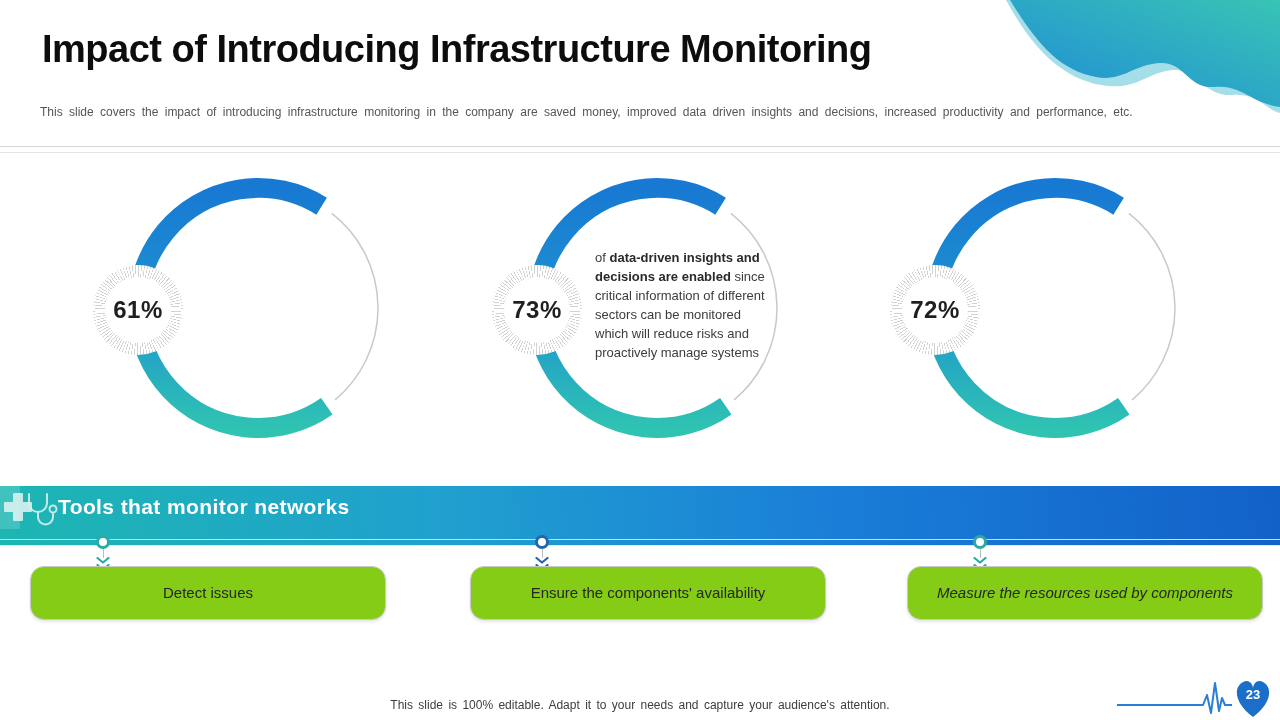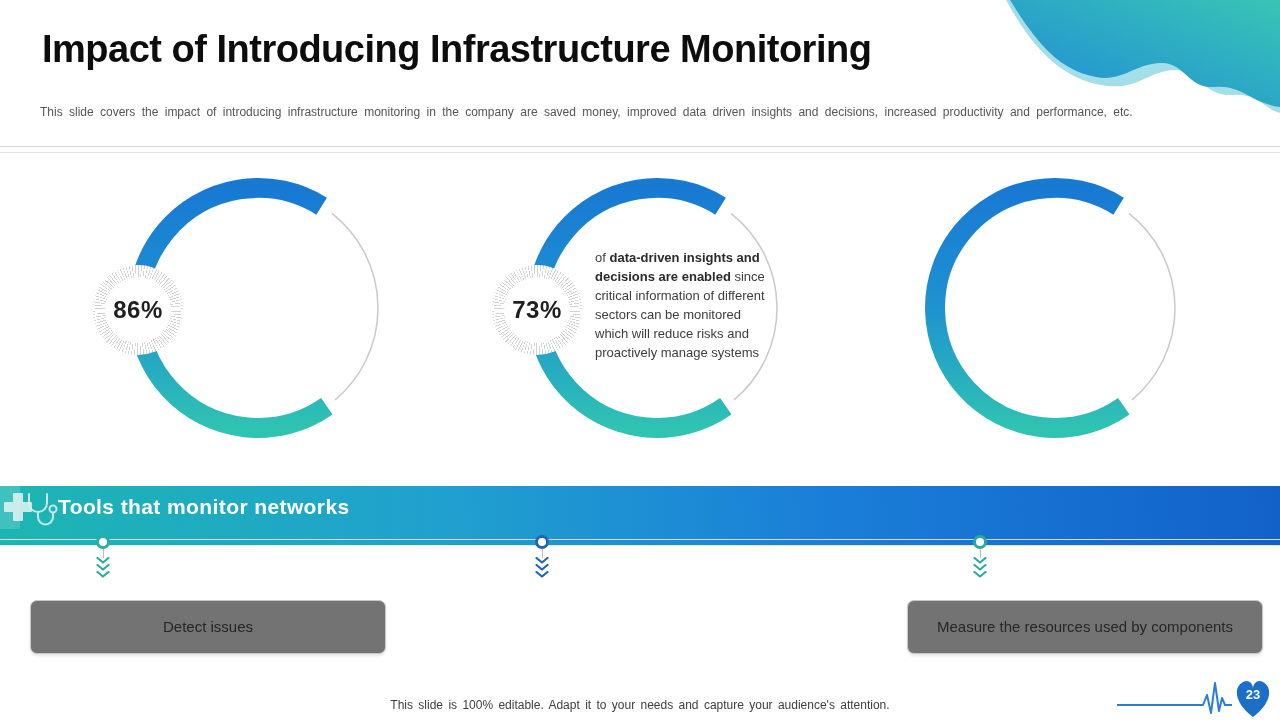--- a/index.html
+++ b/index.html
@@ -62,27 +62,27 @@
   .connector.c1{left:103px;color:#28aca5;}
   .connector.c2{left:542px;color:#2565b0;}
   .connector.c3{left:980px;color:#2bab9e;}
   .c-ring{
     width:8px;height:8px;border-radius:50%;background:#ffffff;border:3px solid currentColor;
   }
   .c-stem{width:1px;height:9px;background:#bdbdbd;}
   .chev{display:block;margin-top:-1px;}
   
   .tool-box{
-    position:absolute;top:600px;width:356px;height:54px;box-sizing:border-box;
-    background:#737373;border:1px solid #c9c9c9;border-radius:7px;
+    position:absolute;top:566px;width:356px;height:54px;box-sizing:border-box;
+    background:#84cc16;border:1px solid #c9c9c9;border-radius:14px;
     box-shadow:0 2px 3px rgba(0,0,0,0.10);
     display:flex;align-items:center;justify-content:center;text-align:center;
     font-size:15px;color:#262626;padding:0 28px;line-height:1.6;
   }
-  .tool-box.b1{left:30px;} .tool-box.b2{left:470px;} .tool-box.b3{left:907px;}
+  .tool-box.b1{left:30px;} .tool-box.b2{left:470px;} .tool-box.b3{left:907px;font-style:italic;}
   
   .footer-note{
     position:absolute;left:0;top:698px;width:1280px;text-align:center;
     font-size:12px;color:#3d3d3d;word-spacing:2px;
   }
   .pulse{position:absolute;left:1105px;top:672px;}
   .pulse-num{font-family:"Liberation Sans",sans-serif;font-size:13px;font-weight:700;fill:#ffffff;}
 </style>
 </head>
 <body>
@@ -111,40 +111,43 @@
   </svg>
   <div class="hdr-line-1"></div>
   <div class="hdr-line-2"></div>
 
   <div class="stat s1">
     <svg class="ring" width="270" height="270" viewBox="0 0 270 270">
       <path class="ring-gray" d="M208.9,40.4 A120,120 0 0 1 212.1,226.9"></path>
       <path class="ring-main" d="M198.6,33.2 A120,120 0 1 0 203.8,233.3"></path>
     </svg>
     <div class="badge">
-      <div class="badge-inner">86%</div>
+      <div class="badge-inner">61%</div>
     </div>
   </div>
 
   <div class="stat s2">
     <svg class="ring" width="270" height="270" viewBox="0 0 270 270">
       <path class="ring-gray" d="M208.9,40.4 A120,120 0 0 1 212.1,226.9"></path>
       <path class="ring-main" d="M198.6,33.2 A120,120 0 1 0 203.8,233.3"></path>
     </svg>
     <div class="badge">
       <div class="badge-inner">73%</div>
     </div>
     <div class="stat-text"><span>of </span><b>data-driven insights and decisions are enabled</b><span> since critical information of different sectors can be monitored which will reduce risks and proactively manage systems</span></div>
   </div>
 
   <div class="stat s3">
     <svg class="ring" width="270" height="270" viewBox="0 0 270 270">
       <path class="ring-gray" d="M208.9,40.4 A120,120 0 0 1 212.1,226.9"></path>
       <path class="ring-main" d="M198.6,33.2 A120,120 0 1 0 203.8,233.3"></path>
     </svg>
+    <div class="badge">
+      <div class="badge-inner">72%</div>
+    </div>
   </div>
 
   <div class="banner">
     <div class="banner-left-glow"></div>
     <svg class="banner-icon-plus" width="30" height="32" viewBox="0 0 30 32">
       <path d="M11,3 h8 v9 h9 v8 h-9 v9 h-8 v-9 h-9 v-8 h9 z" fill="#e3f4f3" opacity="0.85" stroke="#e3f4f3" stroke-width="2" stroke-linejoin="round"></path>
     </svg>
     <svg class="banner-icon-steth" width="36" height="34" viewBox="0 0 36 34">
       <g fill="none" stroke="#d8efee" stroke-width="2" stroke-linecap="round" opacity="0.9">
         <path d="M5,2 V11 A9,9 0 0 0 23,11 V2"></path>
@@ -192,20 +195,21 @@
       </svg>
     <svg class="chev" width="14" height="8" viewBox="0 0 14 8">
         <path d="M1.5,1 L7,5.5 L12.5,1" fill="none" stroke="currentColor" stroke-width="2.2" stroke-linecap="round" stroke-linejoin="round"></path>
       </svg>
     <svg class="chev" width="14" height="8" viewBox="0 0 14 8">
         <path d="M1.5,1 L7,5.5 L12.5,1" fill="none" stroke="currentColor" stroke-width="2.2" stroke-linecap="round" stroke-linejoin="round"></path>
       </svg>
   </div>
 
   <div class="tool-box b1">Detect issues</div>
+  <div class="tool-box b2">Ensure the components' availability</div>
   <div class="tool-box b3">Measure the resources used by components</div>
 
   <div class="footer-note">This slide is 100% editable. Adapt it to your needs and capture your audience's attention.</div>
 
   <svg class="pulse" width="172" height="48" viewBox="0 0 172 48">
     <path d="M12,33 H98 L102,23 L106,41 L110,11 L114,39 L117,26 L120,33 H127" fill="none" stroke="#2a7fd4" stroke-width="2" stroke-linejoin="round"></path>
     <path d="M148,45 C131,33 127,16 138,10 C144,6.5 148,12 148,16.5 C148,12 152,6.5 158,10 C169,16 165,33 148,45 Z" fill="#1b6fc9"></path>
     <text x="148" y="27" text-anchor="middle" class="pulse-num">23</text>
   </svg>
 

